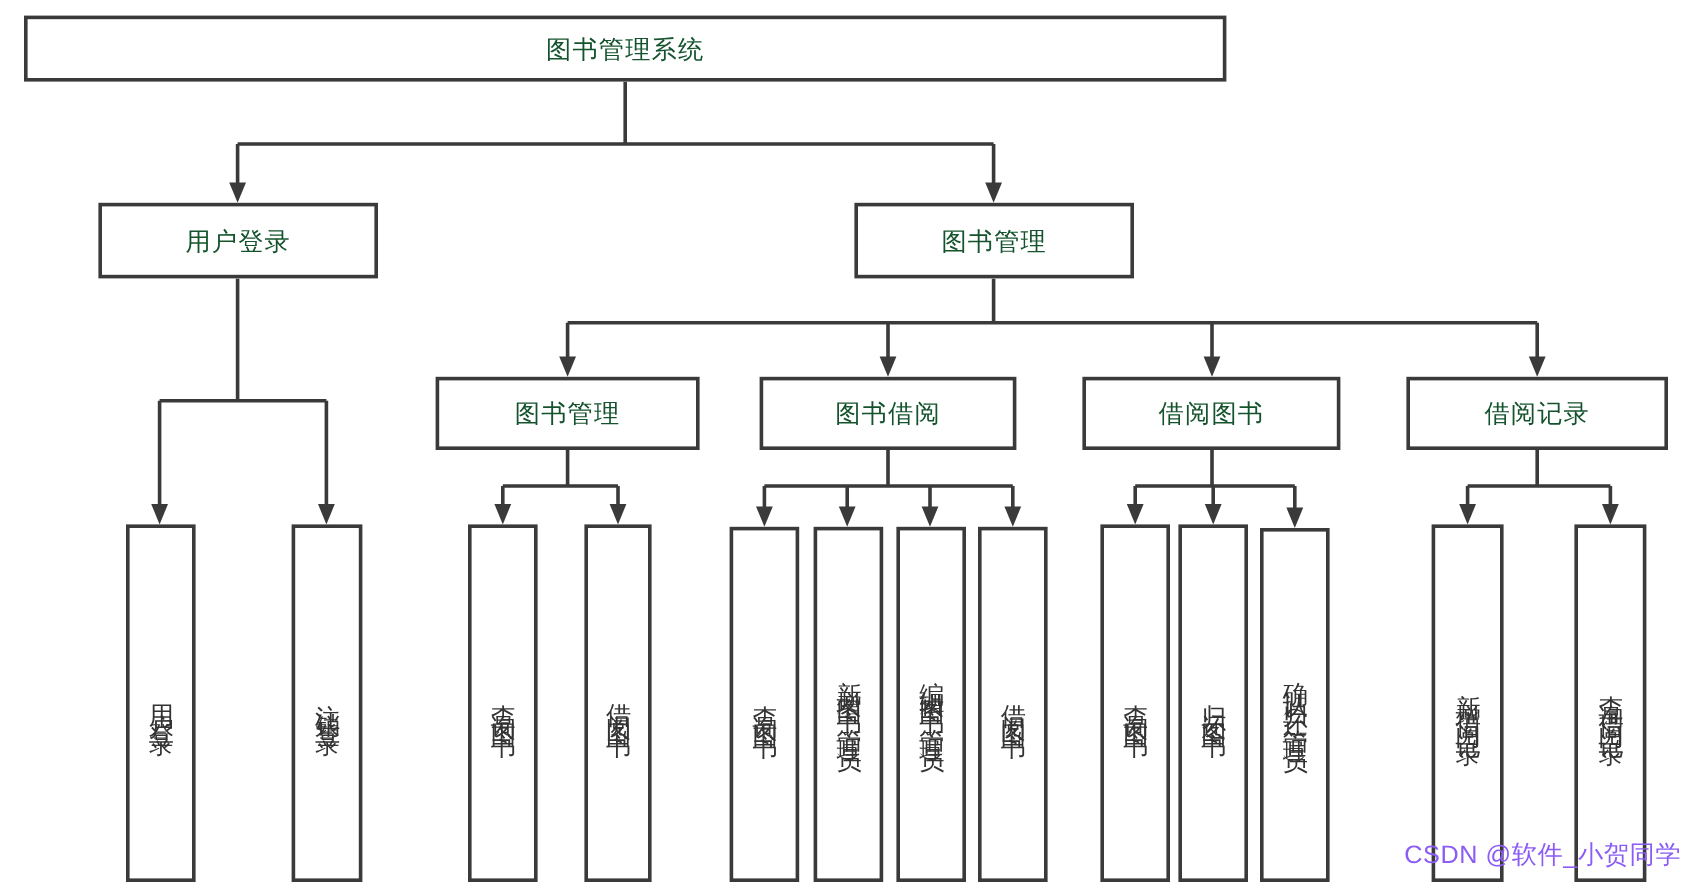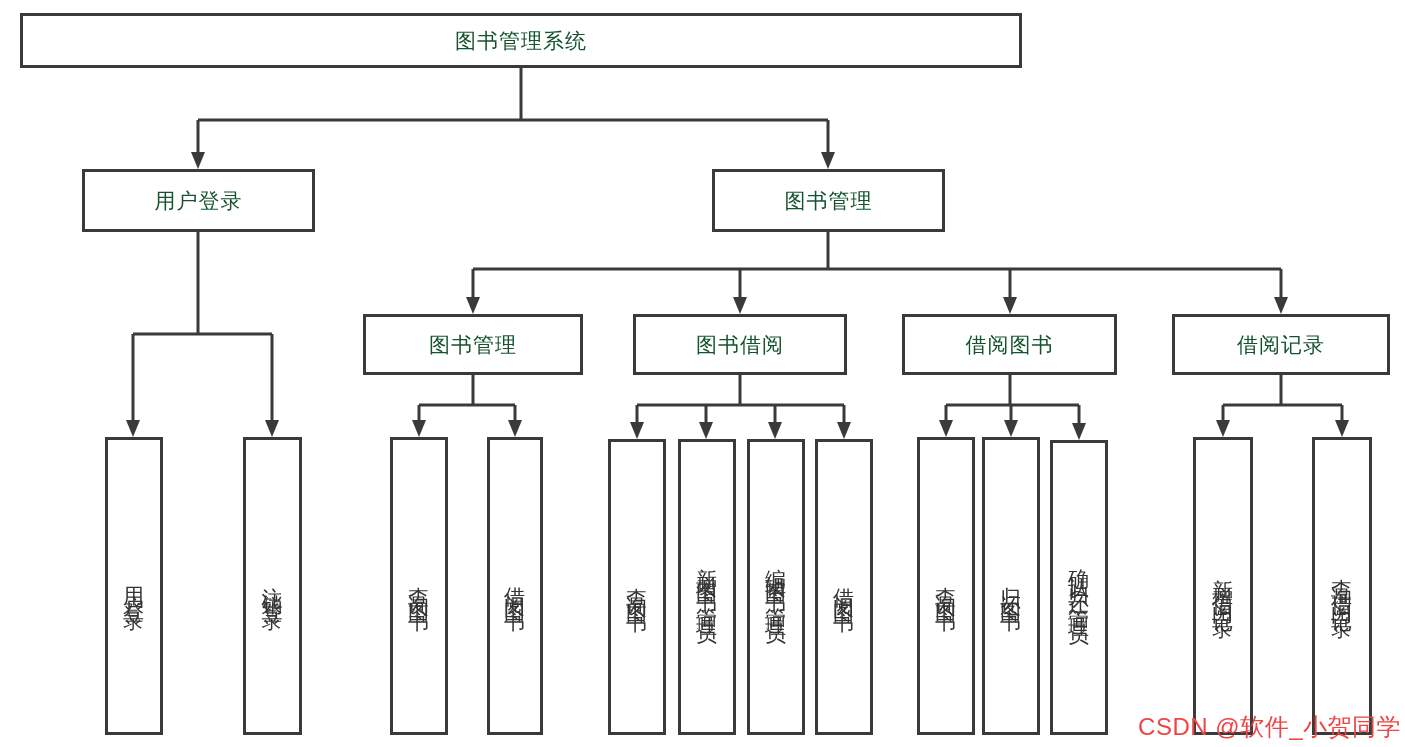--- a/index.html
+++ b/index.html
@@ -17,22 +17,22 @@
     font-size:21px;color:#14532d;letter-spacing:1px;white-space:nowrap;
   }
   .vbox span{
     writing-mode:vertical-rl;text-orientation:mixed;
     font-size:21px;color:#333333;letter-spacing:8px;line-height:1;
     white-space:nowrap;
   }
   svg.connectors{position:absolute;left:0;top:0;z-index:0;}
   .node{z-index:1;}
   .watermark{
-    position:absolute;right:4px;bottom:4px;z-index:2;
-    font-size:24px;color:#ef4444;letter-spacing:0.5px;white-space:nowrap;
+    position:absolute;right:4px;bottom:21px;z-index:2;
+    font-size:21px;color:#8b5cf6;letter-spacing:0.5px;white-space:nowrap;
   }
 </style>
 </head>
 <body>
 
 <div class="stage">
 
   <svg class="connectors" width="1405" height="747" viewBox="0 0 1405 747">
     <g stroke="#3a3a3a" stroke-width="3" fill="none">
 

